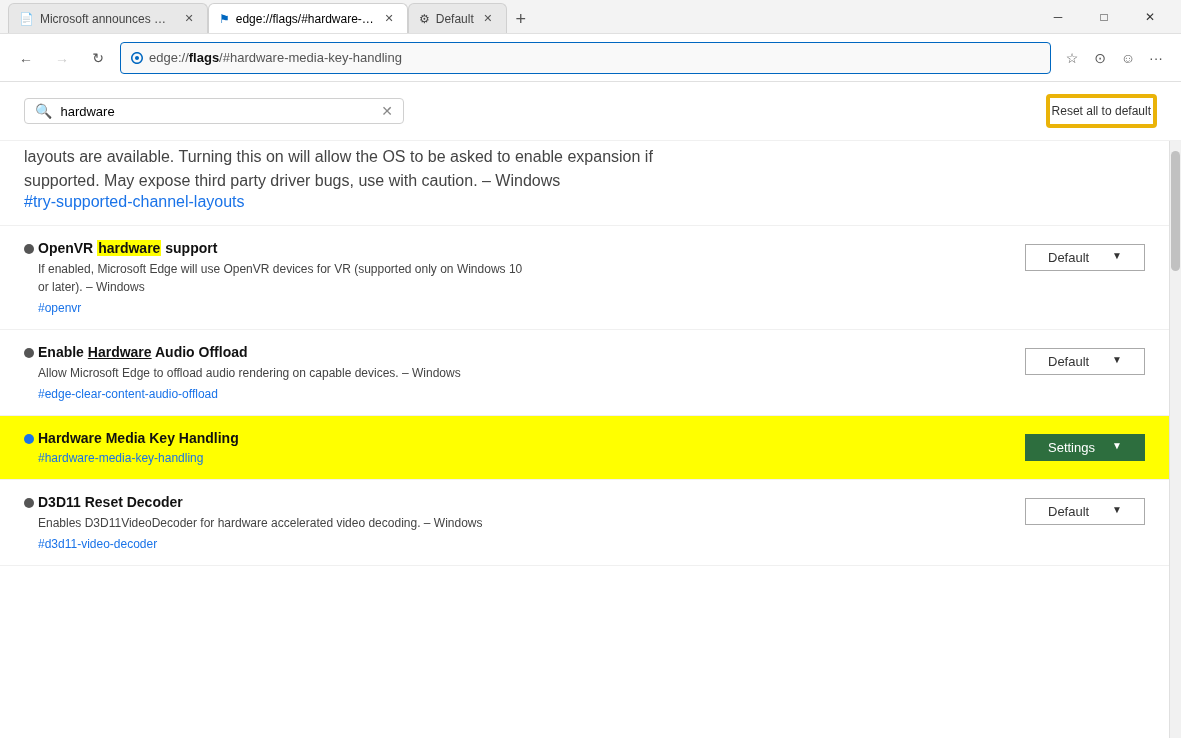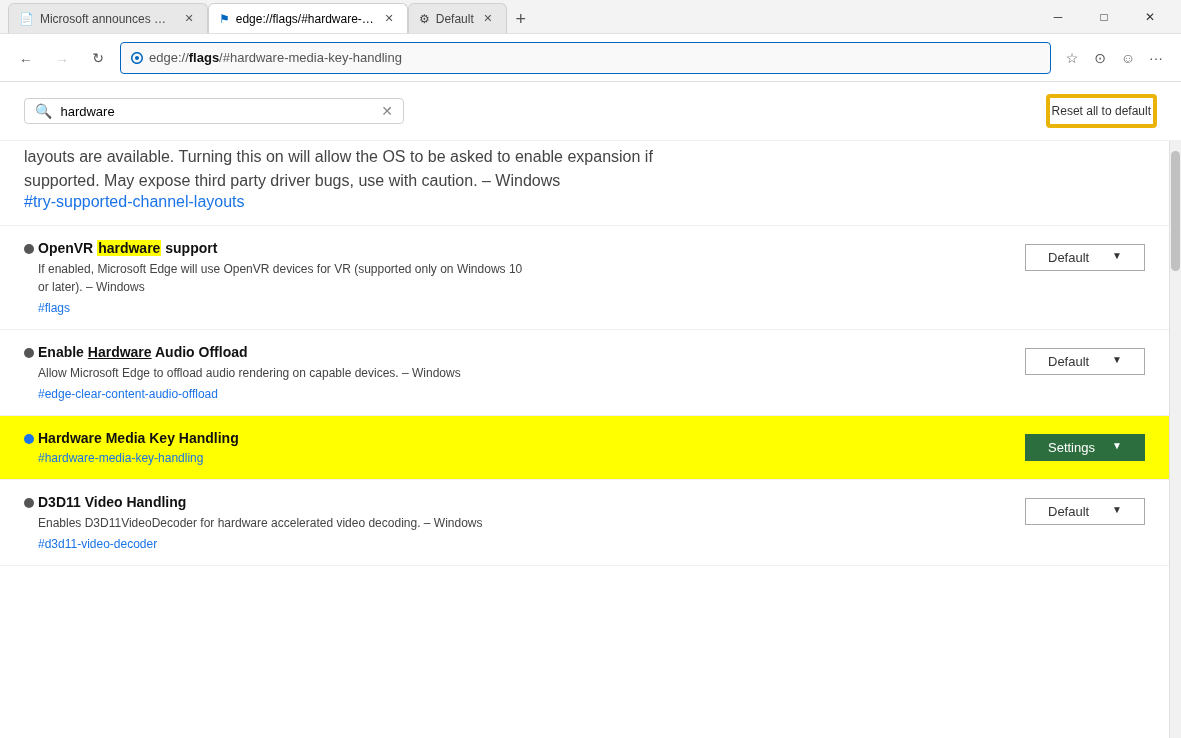--- a/index.html
+++ b/index.html
@@ -372,21 +372,21 @@
 
     <div class="flag-item">
       <div class="flag-dot"></div>
       <div class="flag-content">
         <div class="flag-name">
           OpenVR <span class="highlight">hardware</span> support
         </div>
         <div class="flag-desc">
           If enabled, Microsoft Edge will use OpenVR devices for VR (supported only on Windows 10<br>or later). – Windows
         </div>
-        <a class="flag-link">#flags</a>
+        <a class="flag-link">#openvr</a>
       </div>
       <div class="flag-control">
         <button class="dropdown-btn">
           <span>Default</span>
           <span class="dropdown-arrow">▼</span>
         </button>
       </div>
     </div>
 
     <div class="flag-item">
@@ -421,21 +421,21 @@
           <span>Settings</span>
           <span class="dropdown-arrow">▼</span>
         </button>
       </div>
     </div>
 
     <div class="flag-item">
       <div class="flag-dot"></div>
       <div class="flag-content">
         <div class="flag-name">
-          D3D11 Video Handling
+          D3D11 Reset Decoder
         </div>
         <div class="flag-desc">
           Enables D3D11VideoDecoder for <span class="highlight">hardware</span> accelerated video decoding. – Windows
         </div>
         <a class="flag-link">#d3d11-video-decoder</a>
       </div>
       <div class="flag-control">
         <button class="dropdown-btn">
           <span>Default</span>
           <span class="dropdown-arrow">▼</span>

